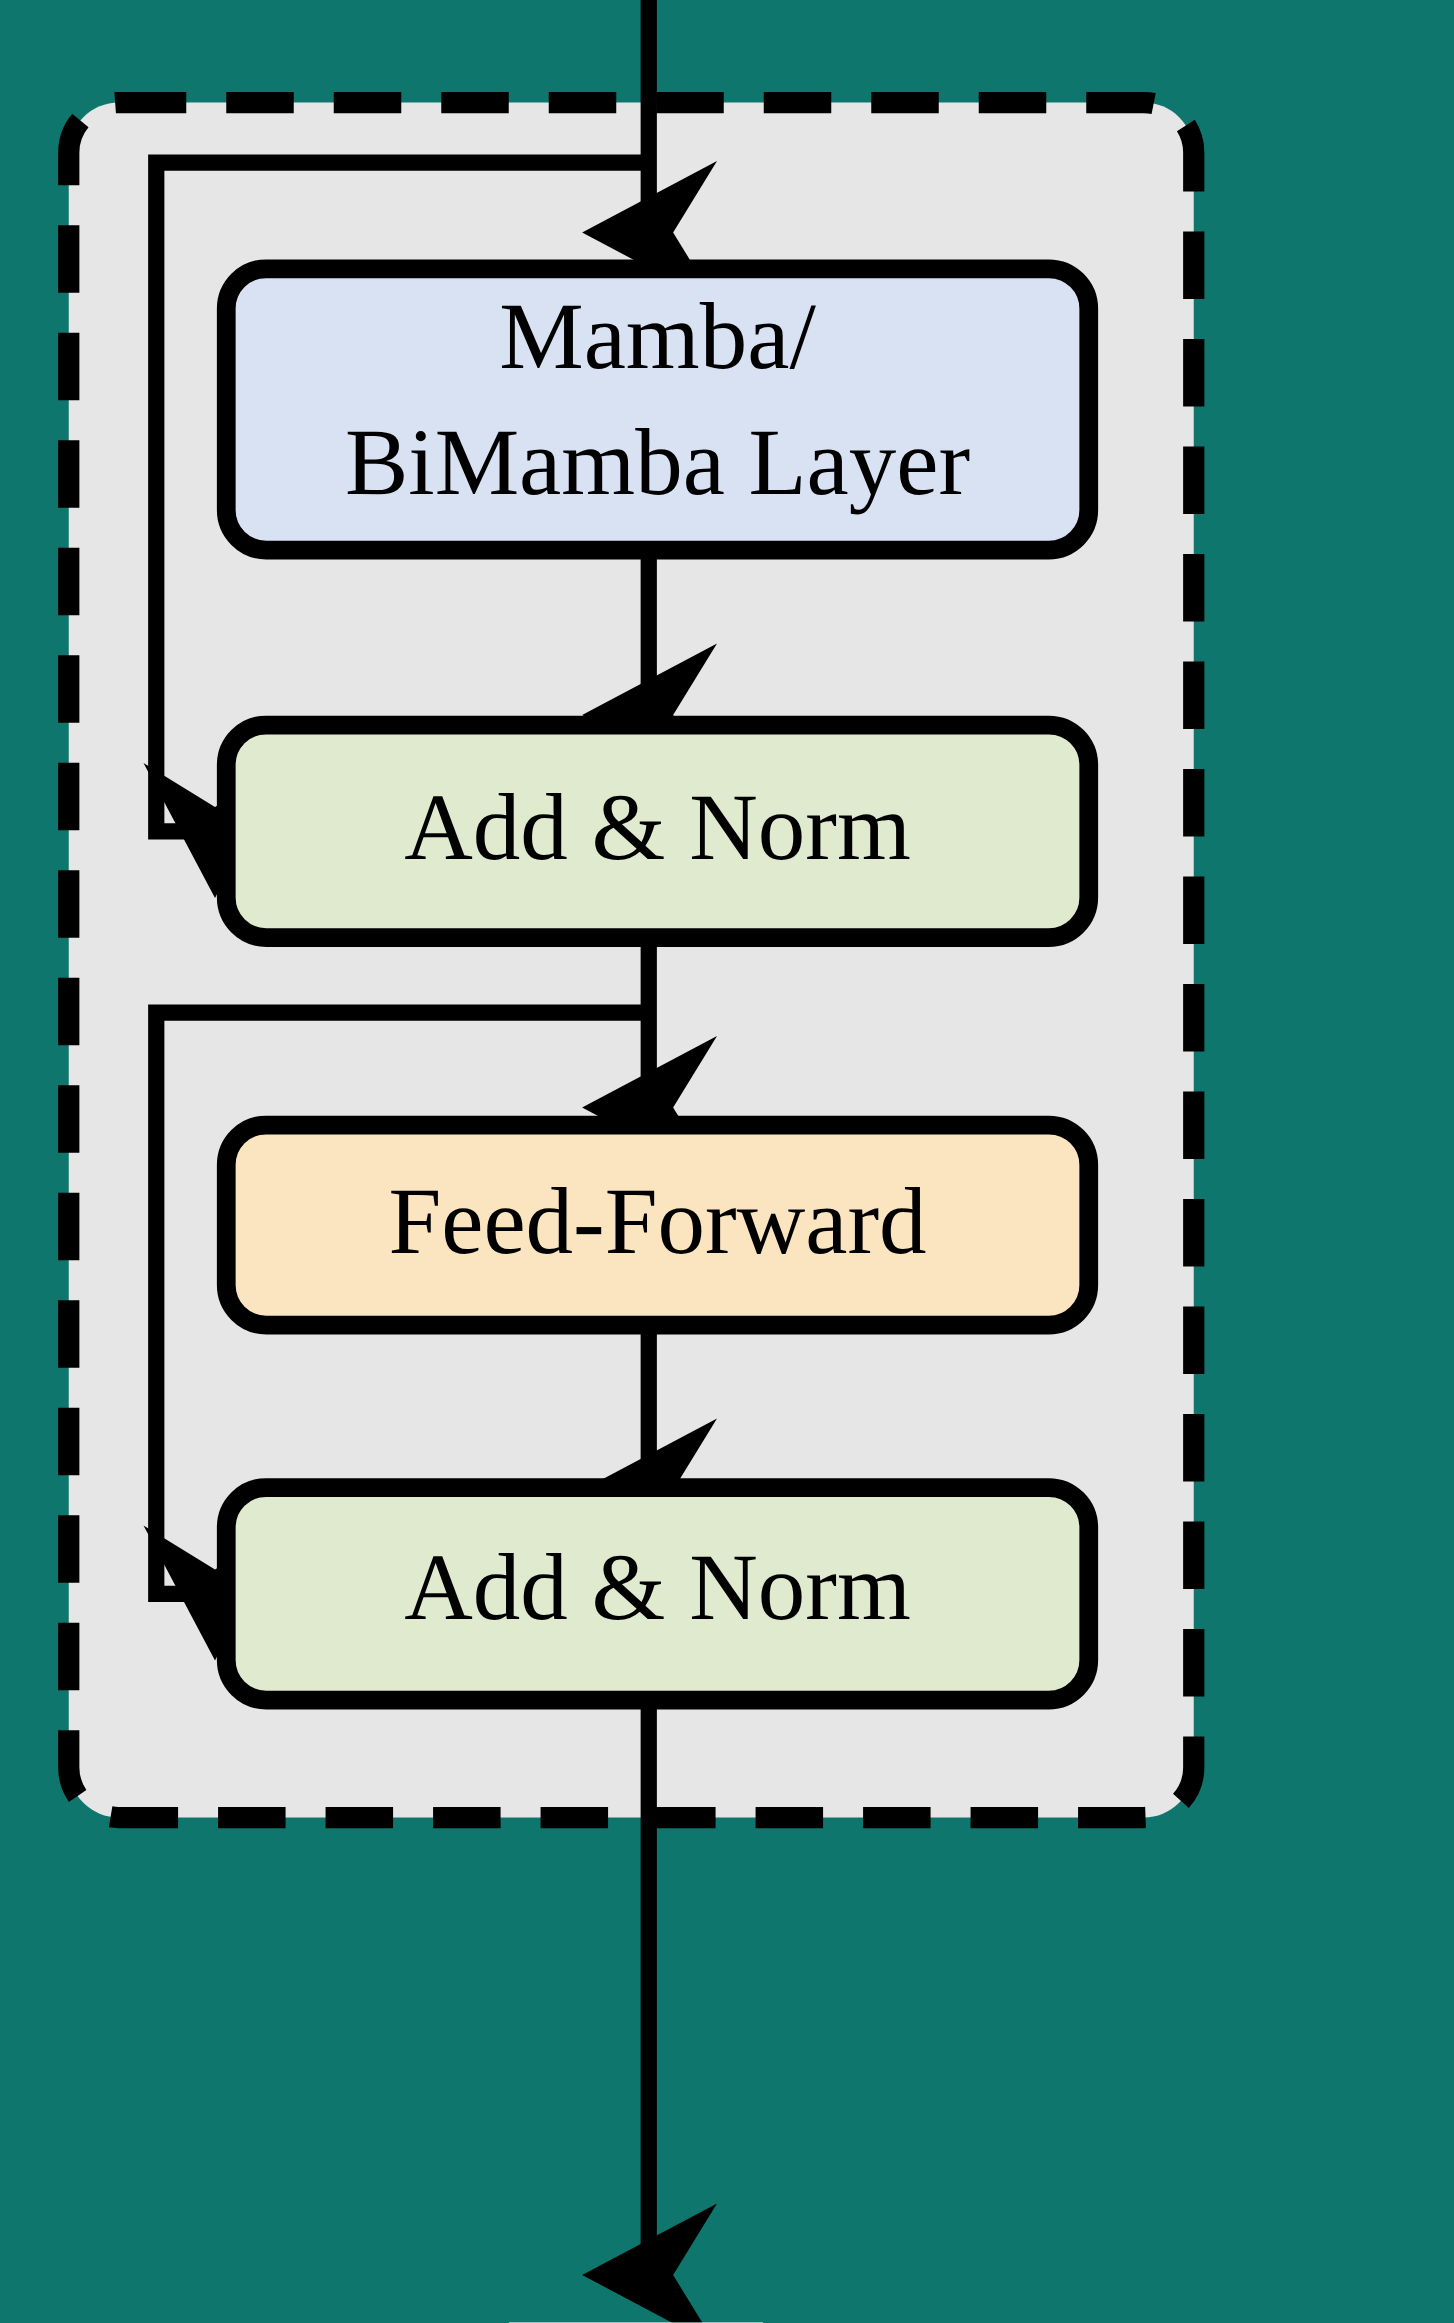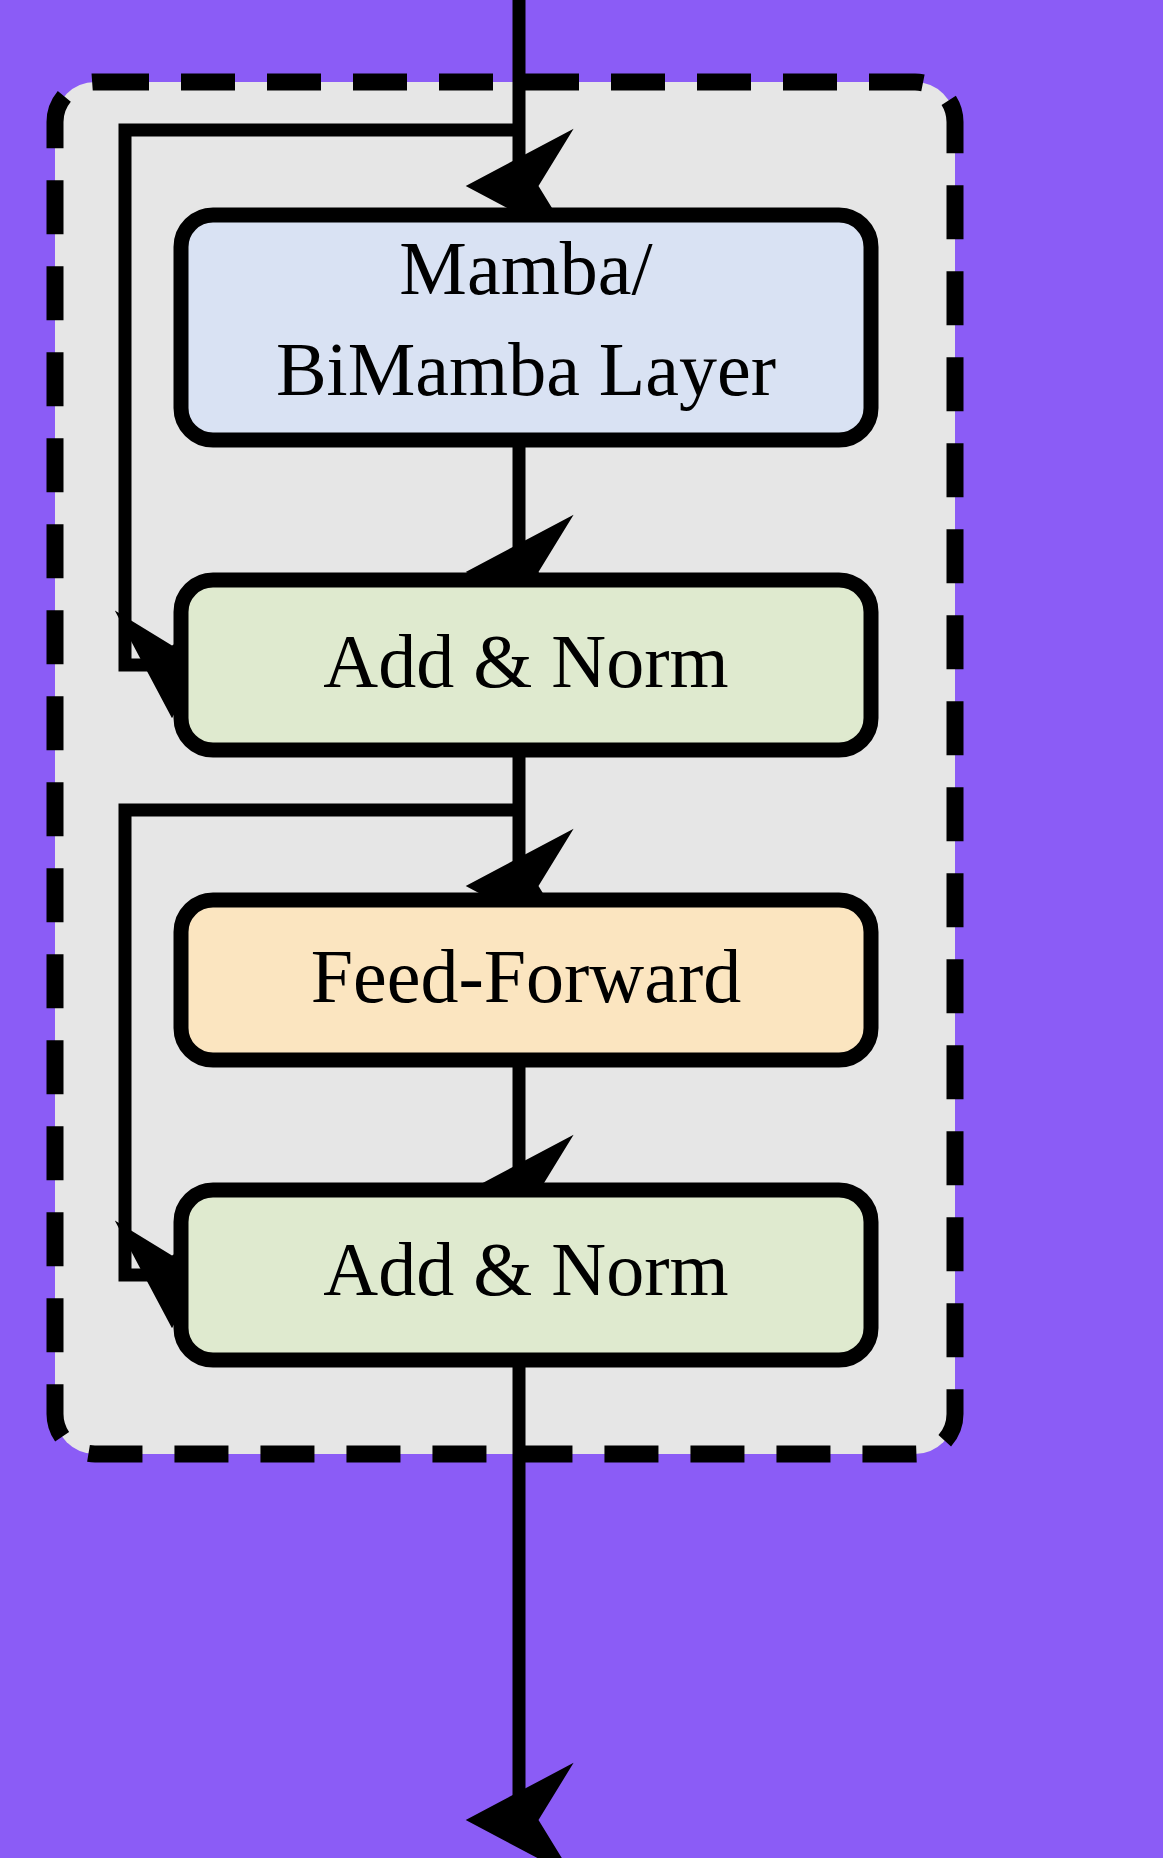--- a/index.html
+++ b/index.html
@@ -10,21 +10,21 @@
   body {
     width: 1163px;
     height: 1858px;
     font-family: "Liberation Serif", "DejaVu Serif", serif;
     overflow: hidden;
   }
   #canvas {
     position: relative;
     width: 1163px;
     height: 1858px;
-    background: #8b5cf6;
+    background: #0f766e;
   }
   svg#diagram {
     position: absolute;
     left: 0;
     top: 0;
     width: 1163px;
     height: 1858px;
     display: block;
   }
   .box-label {

